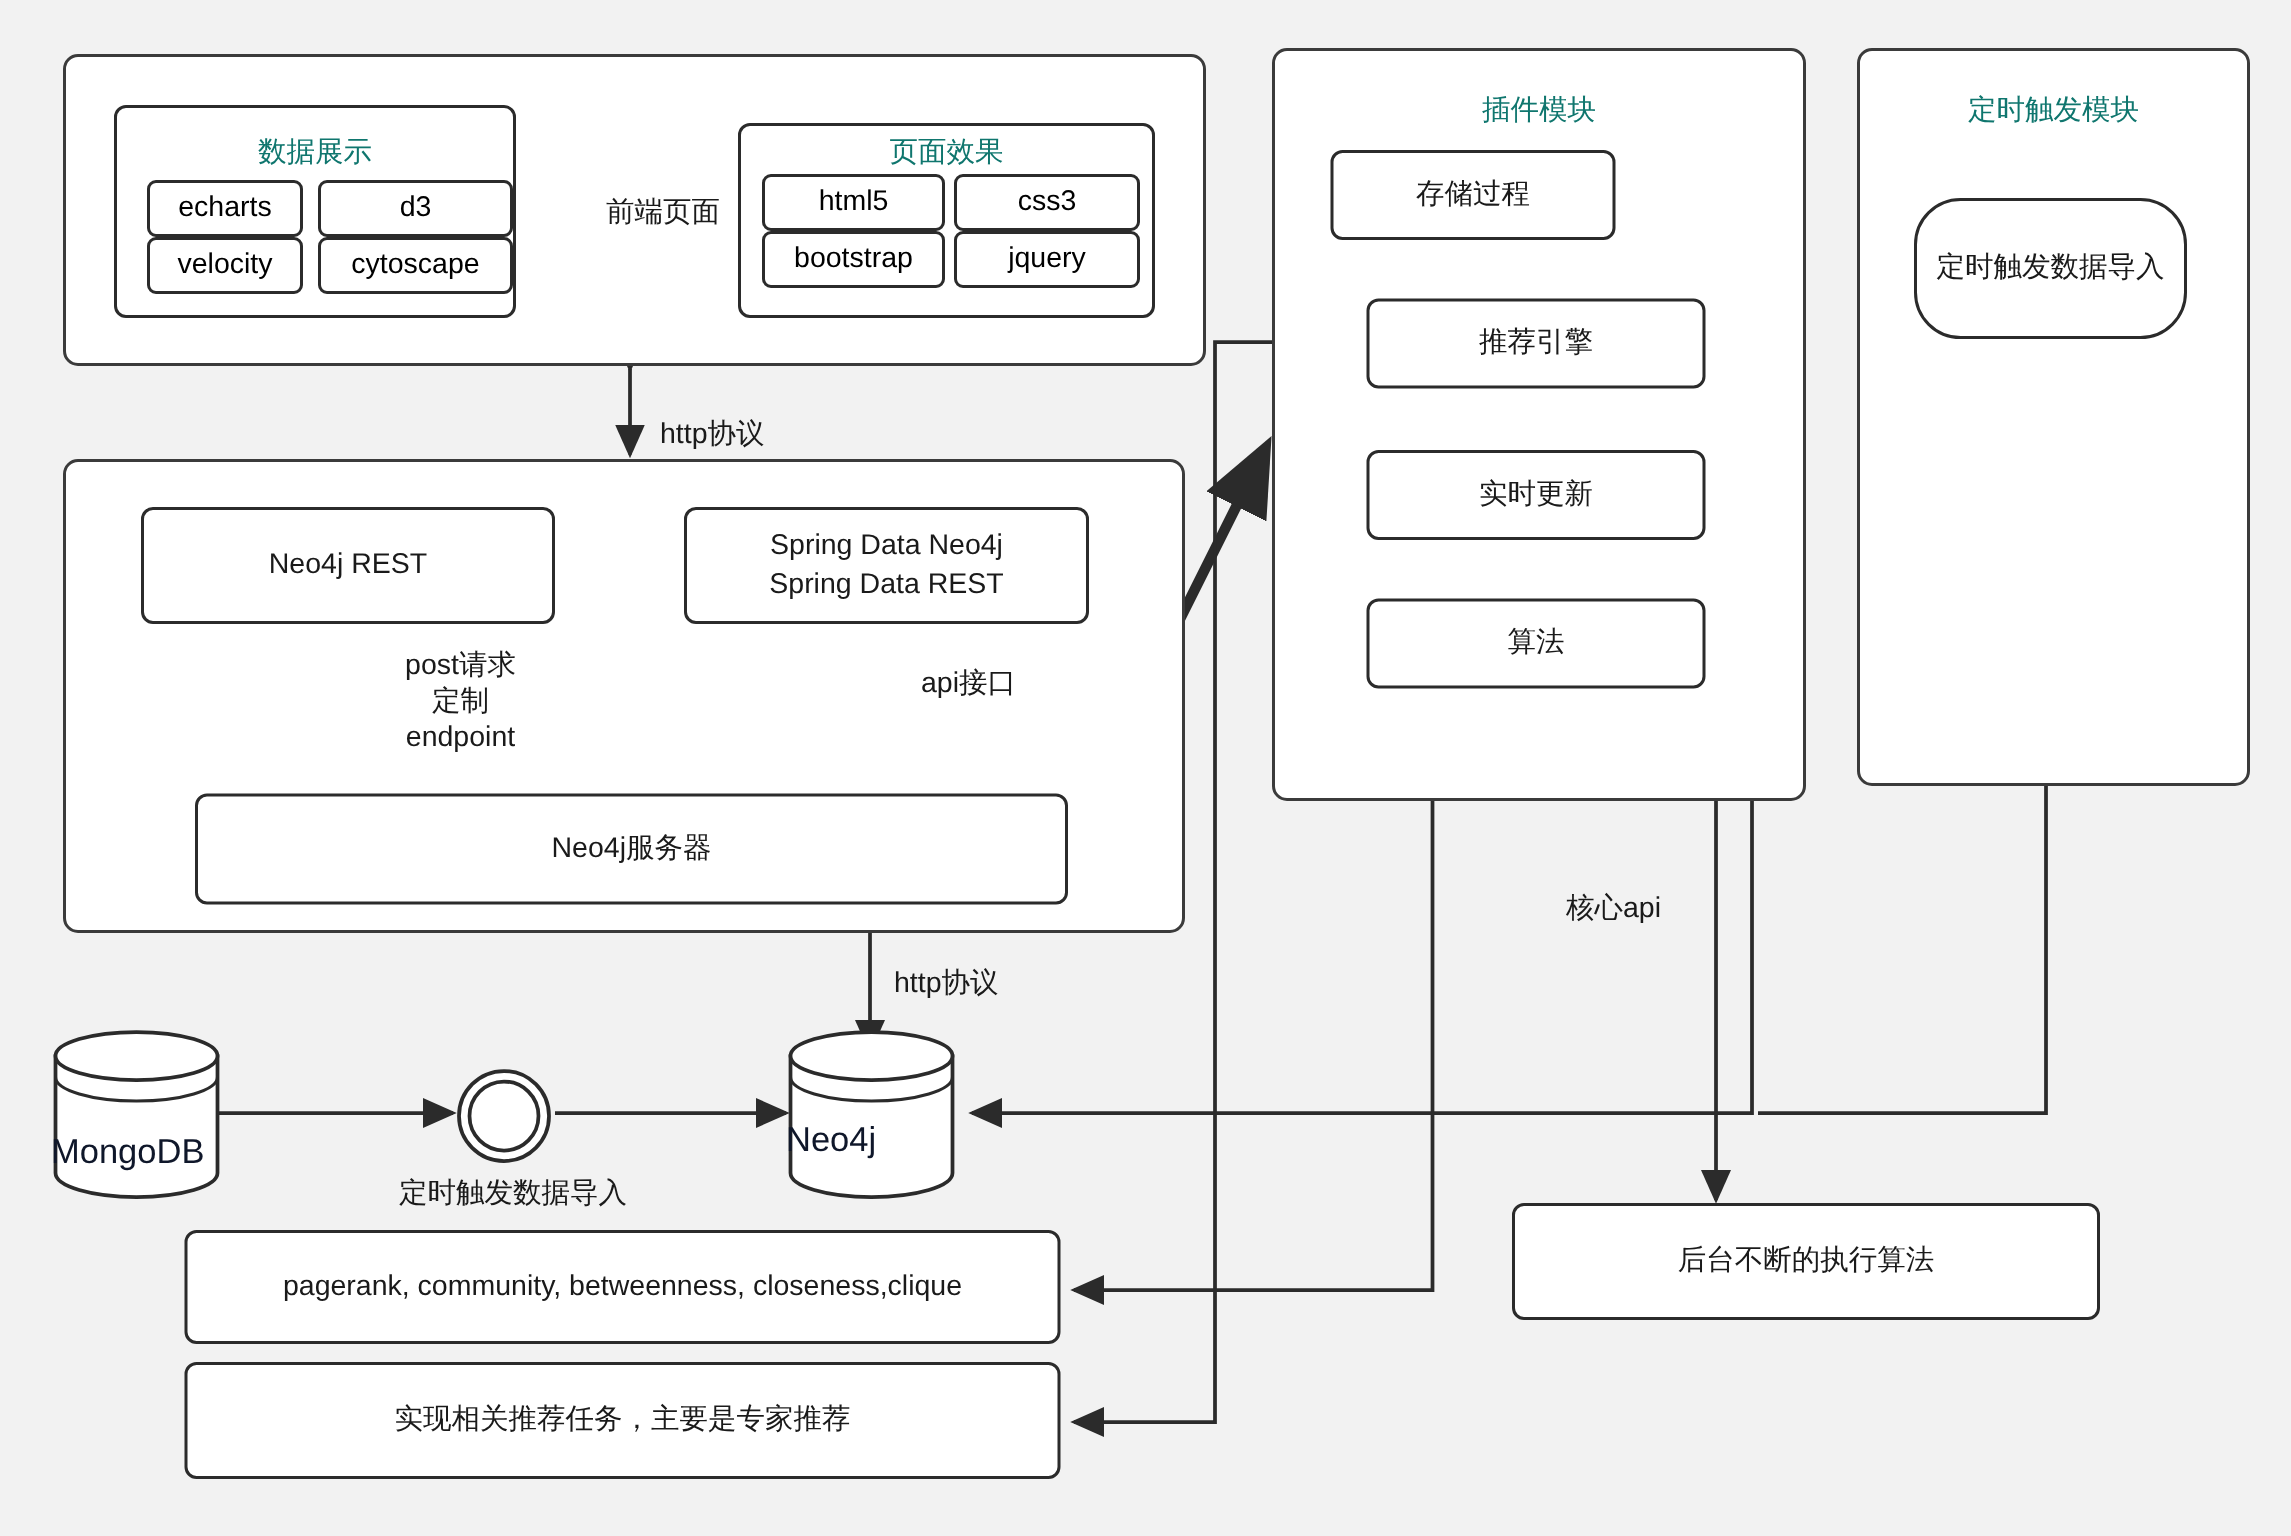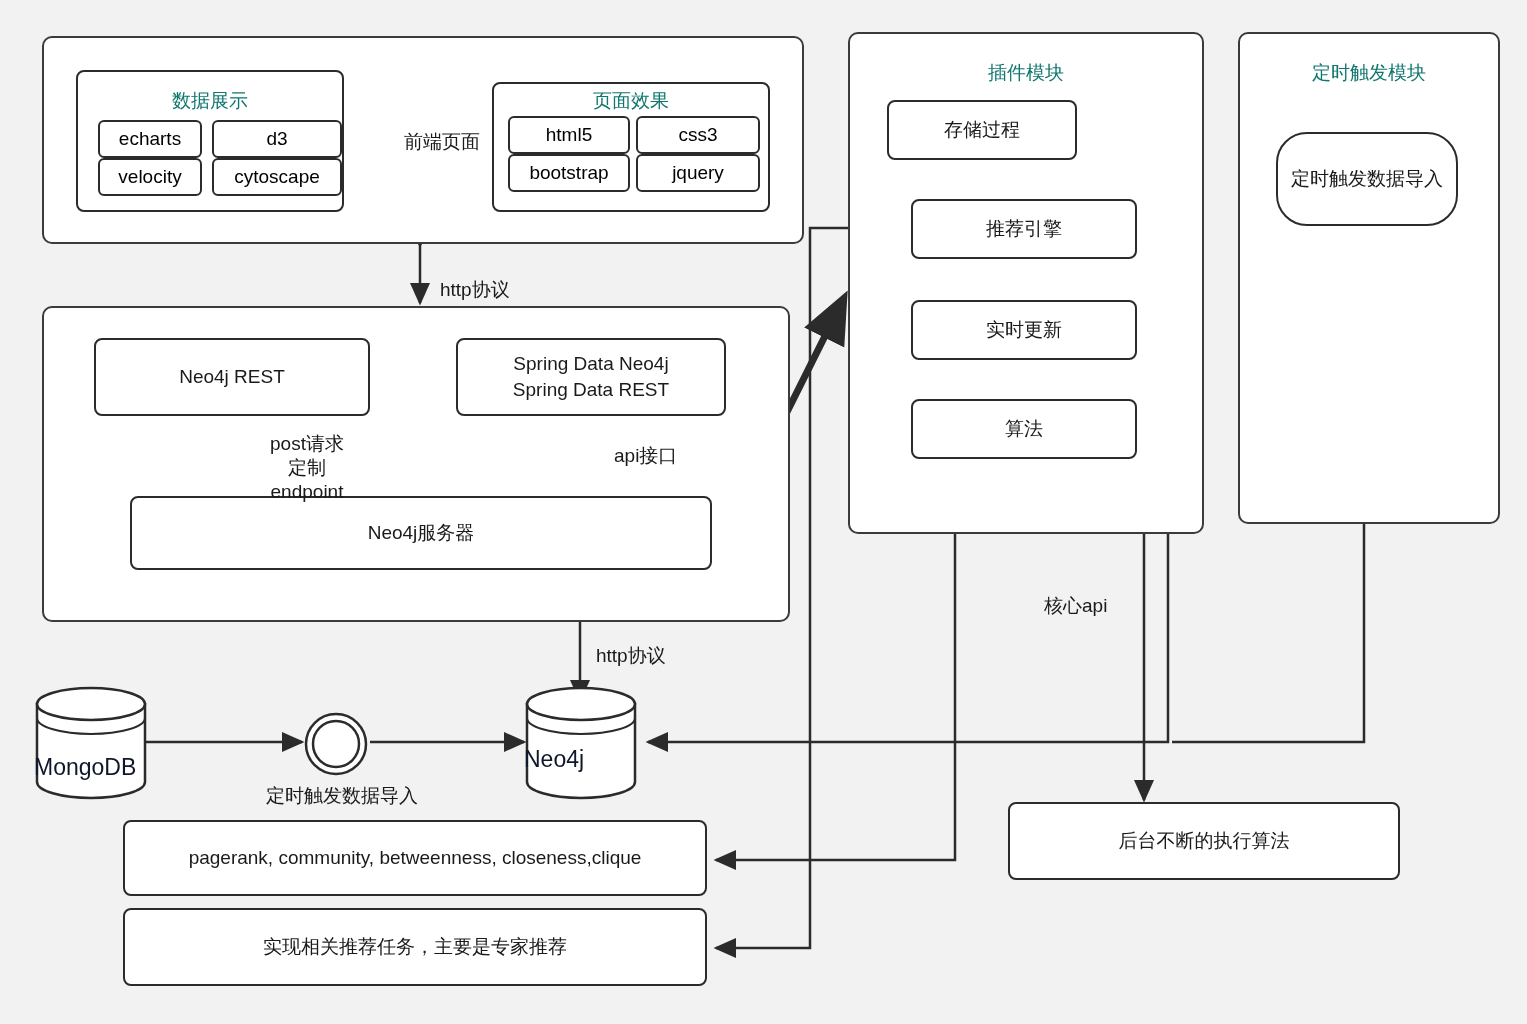--- a/index.html
+++ b/index.html
@@ -146,21 +146,21 @@
   <div class="small-box" style="left:508px; top:154px; width:122px; height:38px;">bootstrap</div>
   <div class="small-box" style="left:636px; top:154px; width:124px; height:38px;">jquery</div>
 
   <div class="label" style="left:440px; top:278px; width:120px; text-align:left;">http协议</div>
 
   <div class="box outer" style="left:42px; top:306px; width:748px; height:316px;"></div>
 
   <div class="box" style="left:94px; top:338px; width:276px; height:78px;">Neo4j REST</div>
   <div class="box" style="left:456px; top:338px; width:270px; height:78px; white-space:pre-line;">Spring Data Neo4j
 Spring Data REST</div>
-  <div class="box" style="left:130px; top:496px; width:582px; height:74px;">Neo4j服务器</div>
+  <div class="box" style="left:130px; top:529px; width:582px; height:74px;">Neo4j服务器</div>
 
   <div class="label" style="left:232px; top:432px; width:150px; text-align:center; white-space:pre-line;">post请求
 定制
 endpoint</div>
   <div class="label" style="left:614px; top:444px; width:110px; text-align:left;">api接口</div>
 
   <div class="label" style="left:596px; top:644px; width:120px; text-align:left;">http协议</div>
 
   <div class="box outer" style="left:848px; top:32px; width:356px; height:502px;"></div>
   <div class="group-title" style="left:848px; top:60px; width:356px;">插件模块</div>

